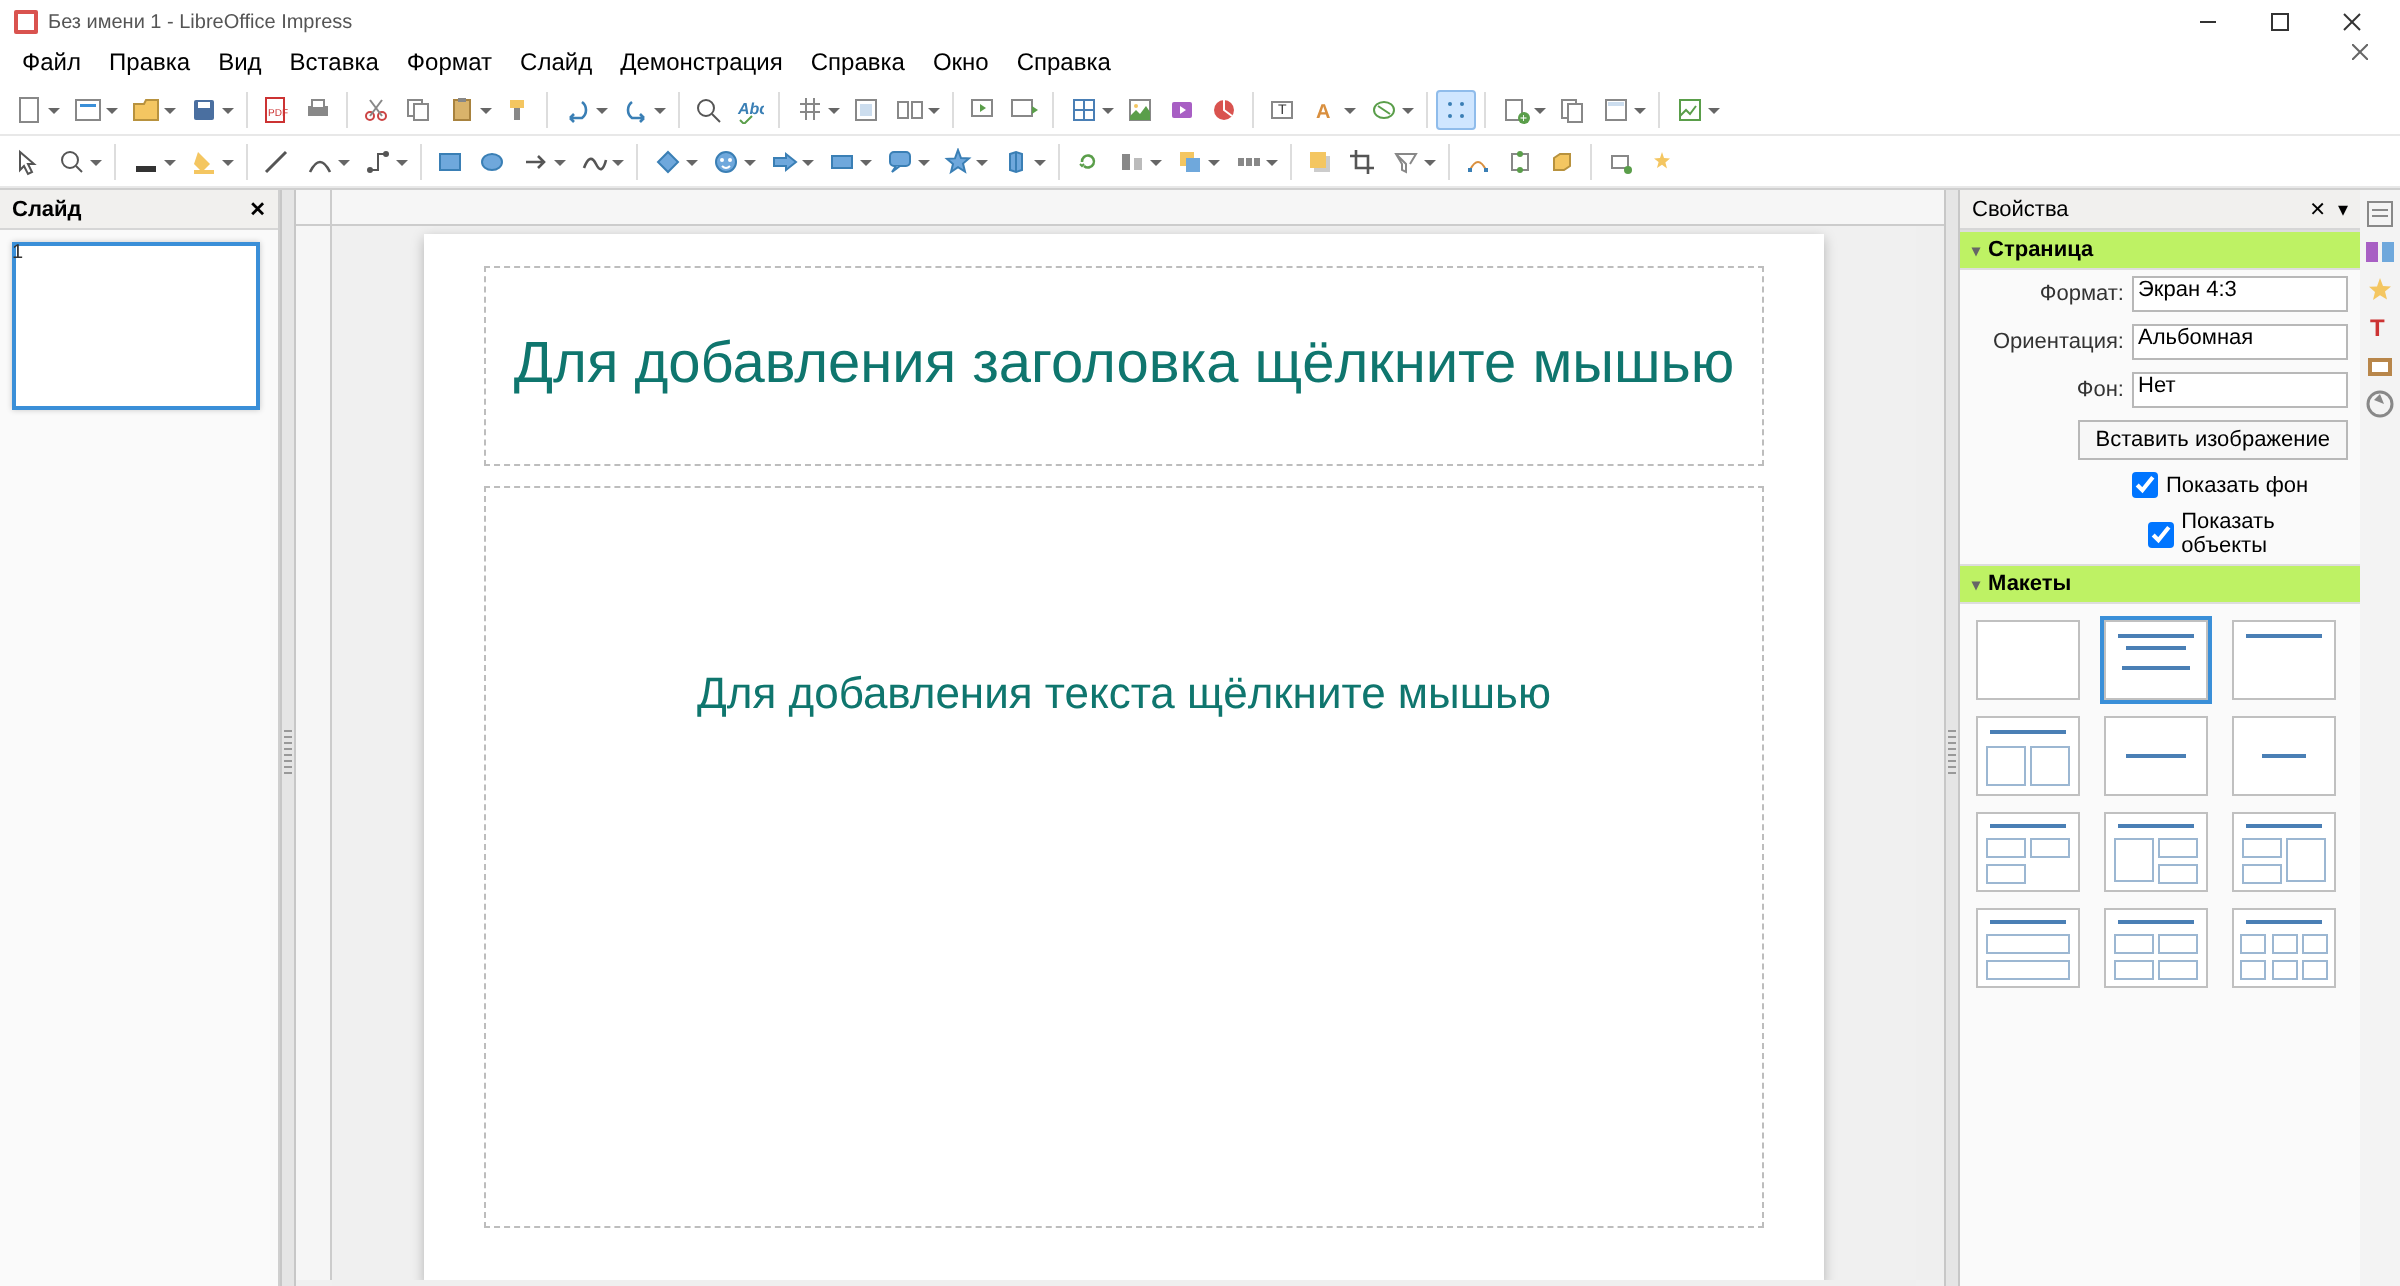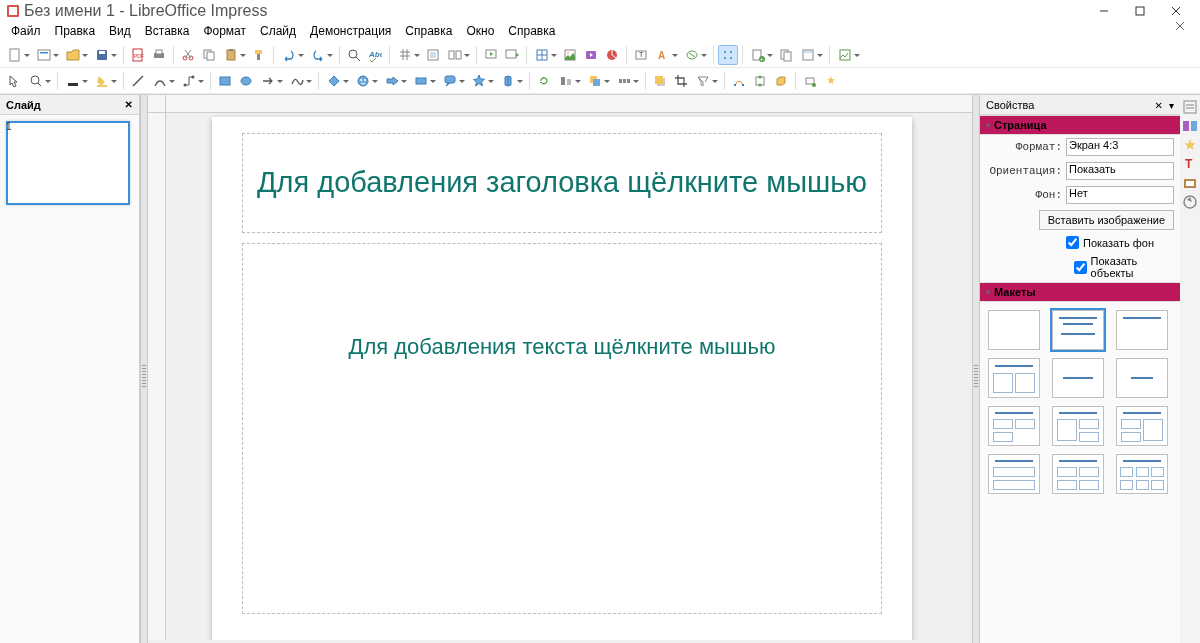--- a/index.html
+++ b/index.html
@@ -1,17 +1,17 @@
 <!DOCTYPE html>
 <html><head>
 <meta charset="utf-8">
 <style>
 * { box-sizing: border-box; margin: 0; padding: 0; font-family: "Segoe UI", Tahoma, sans-serif; }
 html, body { width: 1200px; height: 643px; overflow: hidden; background: #fff; }
-.titlebar { height: 22px; background: #fff; display: flex; align-items: center; padding: 0 6px; font-size: 16px; color: #555; }
+.titlebar { height: 22px; background: #fff; display: flex; align-items: center; padding: 0 6px; font-size: 10px; color: #555; }
 .titlebar .icon { width: 14px; height: 14px; margin-right: 4px; display: inline-flex; }
 .titlebar .title { flex: 1; }
 .titlebar .winbtn { width: 36px; height: 22px; display: flex; align-items: center; justify-content: center; }
 .menubar { height: 20px; display: flex; padding: 0 4px; font-size: 12px; }
 .menubar .item { padding: 2px 7px; cursor: default; }
 .toolbar { height: 26px; display: flex; align-items: center; padding: 2px 4px; gap: 1px; border-bottom: 1px solid #e8e8e8; }
 .toolbar:last-of-type { border-bottom: none; }
 .tbbtn { min-width: 20px; height: 20px; display: flex; align-items: center; justify-content: center; border-radius: 2px; position: relative; }
 .tbbtn.dd { min-width: 28px; padding-right: 6px; }
 .tbbtn.dd::after { content: ""; position: absolute; right: 2px; top: 9px; border-left: 3px solid transparent; border-right: 3px solid transparent; border-top: 3px solid #666; }
@@ -36,24 +36,24 @@
 .placeholder { position: absolute; border: 1px dashed #bdbdbd; display: flex; align-items: center; justify-content: center; text-align: center; color: #0f766e; }
 .ph-title { left: 30px; top: 16px; right: 30px; height: 100px; font-size: 29px; line-height:1.3;}
 .ph-body { left: 30px; top: 126px; right: 30px; bottom: 28px; font-size: 22px; align-items:flex-start;padding-top:90px;}
 .scrollbar-v{position:absolute;right:0;top:18px;width:14px;bottom:14px;background:#efefef;}
 .scrollbar-h{position:absolute;left:18px;right:14px;bottom:0;height:14px;background:#efefef;}
 
 .right-handle { width:8px;background:#e5e5e5;border-left:1px solid #c7c7c7;border-right:1px solid #c7c7c7;}
 .right-handle .grip{margin:270px auto;width:4px;height:24px;background:repeating-linear-gradient(#999,#999 1px,transparent 1px,transparent 3px);}
 .props-panel { width: 200px; background: #fafafa; font-size: 11px; display:flex;flex-direction:column;}
 .props-panel .panel-title{font-weight:normal;}
-.section-head { background: #be185d; font-weight: bold; padding: 3px 6px; font-size: 11px; display:flex;align-items:center;gap:4px;border-top:1px solid #ddd;border-bottom:1px solid #ddd;}
+.section-head { background: #bef264; font-weight: bold; padding: 3px 6px; font-size: 11px; display:flex;align-items:center;gap:4px;border-top:1px solid #ddd;border-bottom:1px solid #ddd;}
 .section-head::before{content:"▾";font-size:8px;color:#666;}
 .prop-row { display: flex; align-items: center; padding: 3px 6px; gap: 4px; }
-.prop-row label { width: 76px; text-align: right; color: #333; font-family: Liberation Mono, monospace; }
+.prop-row label { width: 76px; text-align: right; color: #333; }
 .prop-row select, .prop-row .select { flex: 1; height: 18px; font-size: 11px; border: 1px solid #b8b8b8; background: #fff; padding:0 2px;}
 .prop-row .btn { height: 20px; border: 1px solid #b8b8b8; background: #f7f7f7; font-size: 11px; padding: 2px 8px; margin-left:auto;}
 .prop-row .chk { display:flex;align-items:center;gap:4px;margin-left:80px;}
 .layouts { display: grid; grid-template-columns: repeat(3, 1fr); gap: 8px; padding: 8px; }
 .layout-item { width: 52px; height: 40px; border: 1px solid #c0c0c0; background: #fff; position:relative; cursor:default;}
 .layout-item.sel { outline: 2px solid #3a8fd8; }
 .layout-item .bar{position:absolute;background:#4a7fb5;height:2px;}
 .layout-item .box{position:absolute;border:1px solid #9cb7d2;}
 .sidebar-tabs { width: 20px; background: #f3f3f3; display:flex;flex-direction:column;gap:3px;padding-top:4px;align-items:center;}
 .sidebar-tabs .tab{width:16px;height:16px;}
@@ -535,21 +535,21 @@
       <span>Свойства</span>
       <span><span class="x" style="margin-right:6px">✕</span><span class="x">▾</span></span>
     </div>
     <div class="section-head">Страница</div>
     <div class="prop-row">
       <label>Формат:</label>
       <div class="select">Экран 4:3</div>
     </div>
     <div class="prop-row">
       <label>Ориентация:</label>
-      <div class="select">Показать</div>
+      <div class="select">Альбомная</div>
     </div>
     <div class="prop-row">
       <label>Фон:</label>
       <div class="select">Нет</div>
     </div>
     <div class="prop-row">
       <button class="btn">Вставить изображение</button>
     </div>
     <div class="prop-row">
         <label></label>

